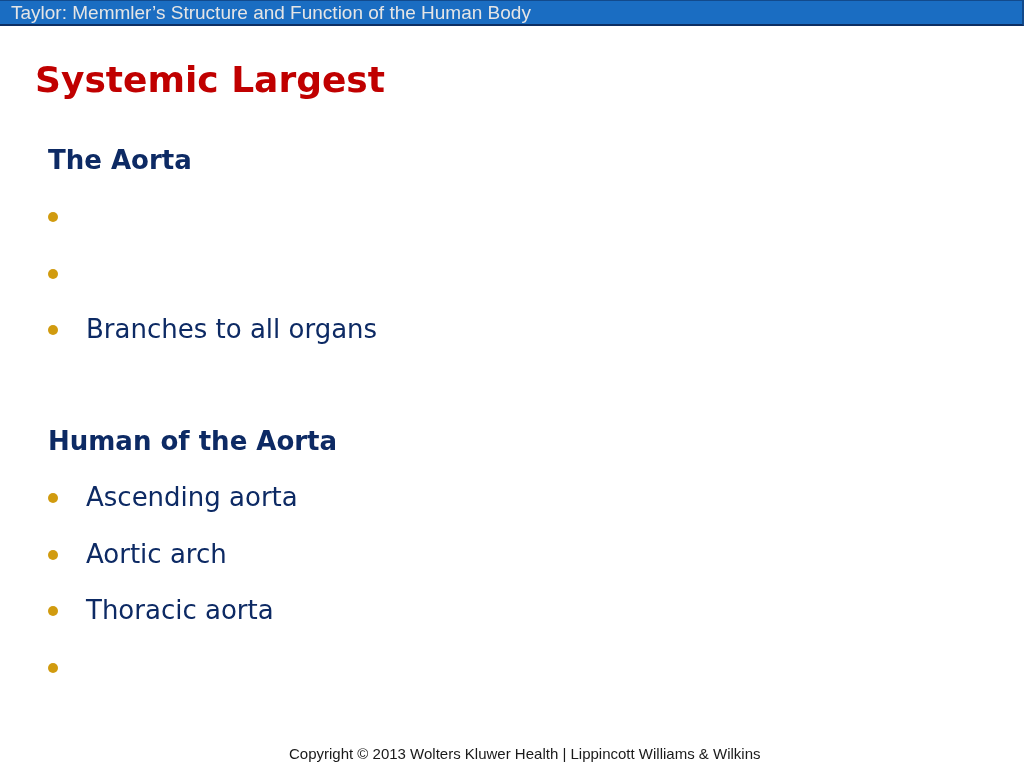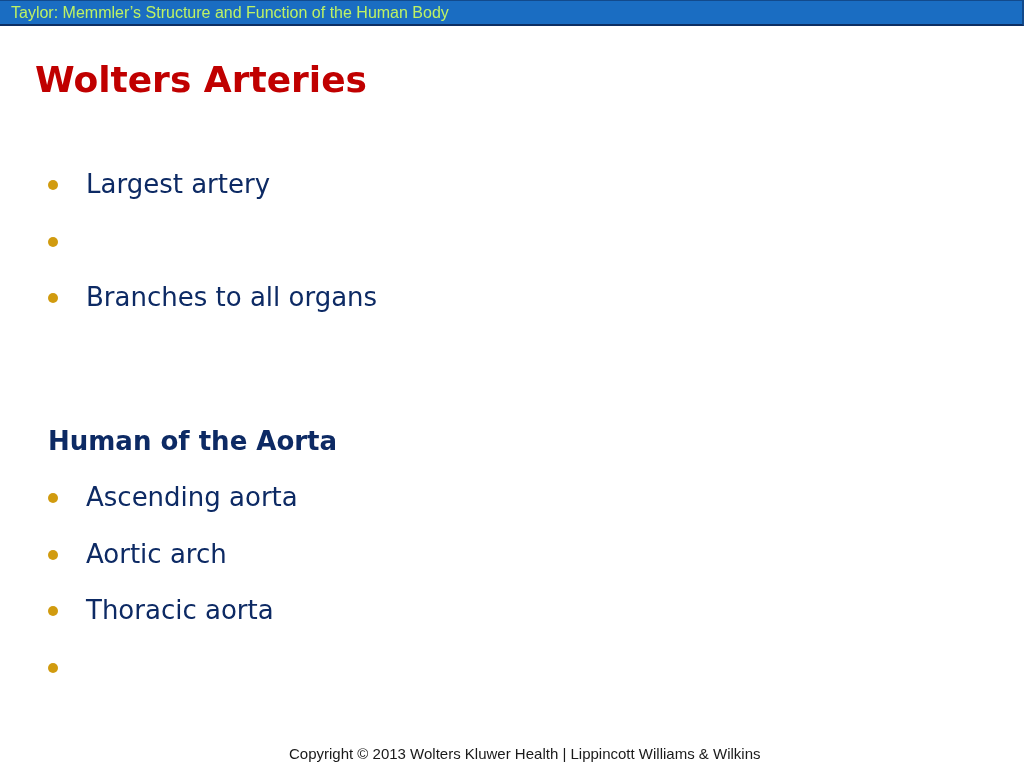--- a/index.html
+++ b/index.html
@@ -23,22 +23,22 @@
       background: #1a6dc2;
       border-top: 1px solid #124a8c;
       border-bottom: 2px solid #0d2f63;
       border-right: 2px solid #124a8c;
     }
     .header-title {
       position: absolute;
       left: 11px;
       top: 4px;
       font-family: "Liberation Sans", sans-serif;
-      font-size: 16px;
-      color: #bef264;
+      font-size: 19px;
+      color: #e5e5e5;
       white-space: nowrap;
       line-height: 16px;
     }
     .slide-title {
       position: absolute;
       left: 35px;
       top: 58px;
       font-family: "DejaVu Sans", sans-serif;
       font-weight: bold;
       font-size: 36px;
@@ -107,27 +107,27 @@
       top: 744px;
     }
   </style>
 </head>
 <body>
 
 <div class="header-bar">
   <span class="header-title">Taylor: Memmler’s Structure and Function of the Human Body</span>
 </div>
 
-<h1 class="slide-title" style="margin:0;">Wolters Arteries</h1>
+<h1 class="slide-title" style="margin:0;">Systemic Largest</h1>
 
 <div class="section section-1">
+  <h2 class="section-heading">The Aorta</h2>
   <ul class="bullet-list">
     <li class="bullet-item">
       <span class="bullet-dot"></span>
-      <span class="bullet-text">Largest artery</span>
     </li>
     <li class="bullet-item">
       <span class="bullet-dot"></span>
     </li>
     <li class="bullet-item">
       <span class="bullet-dot"></span>
       <span class="bullet-text">Branches to all organs</span>
     </li>
   </ul>
 </div>

